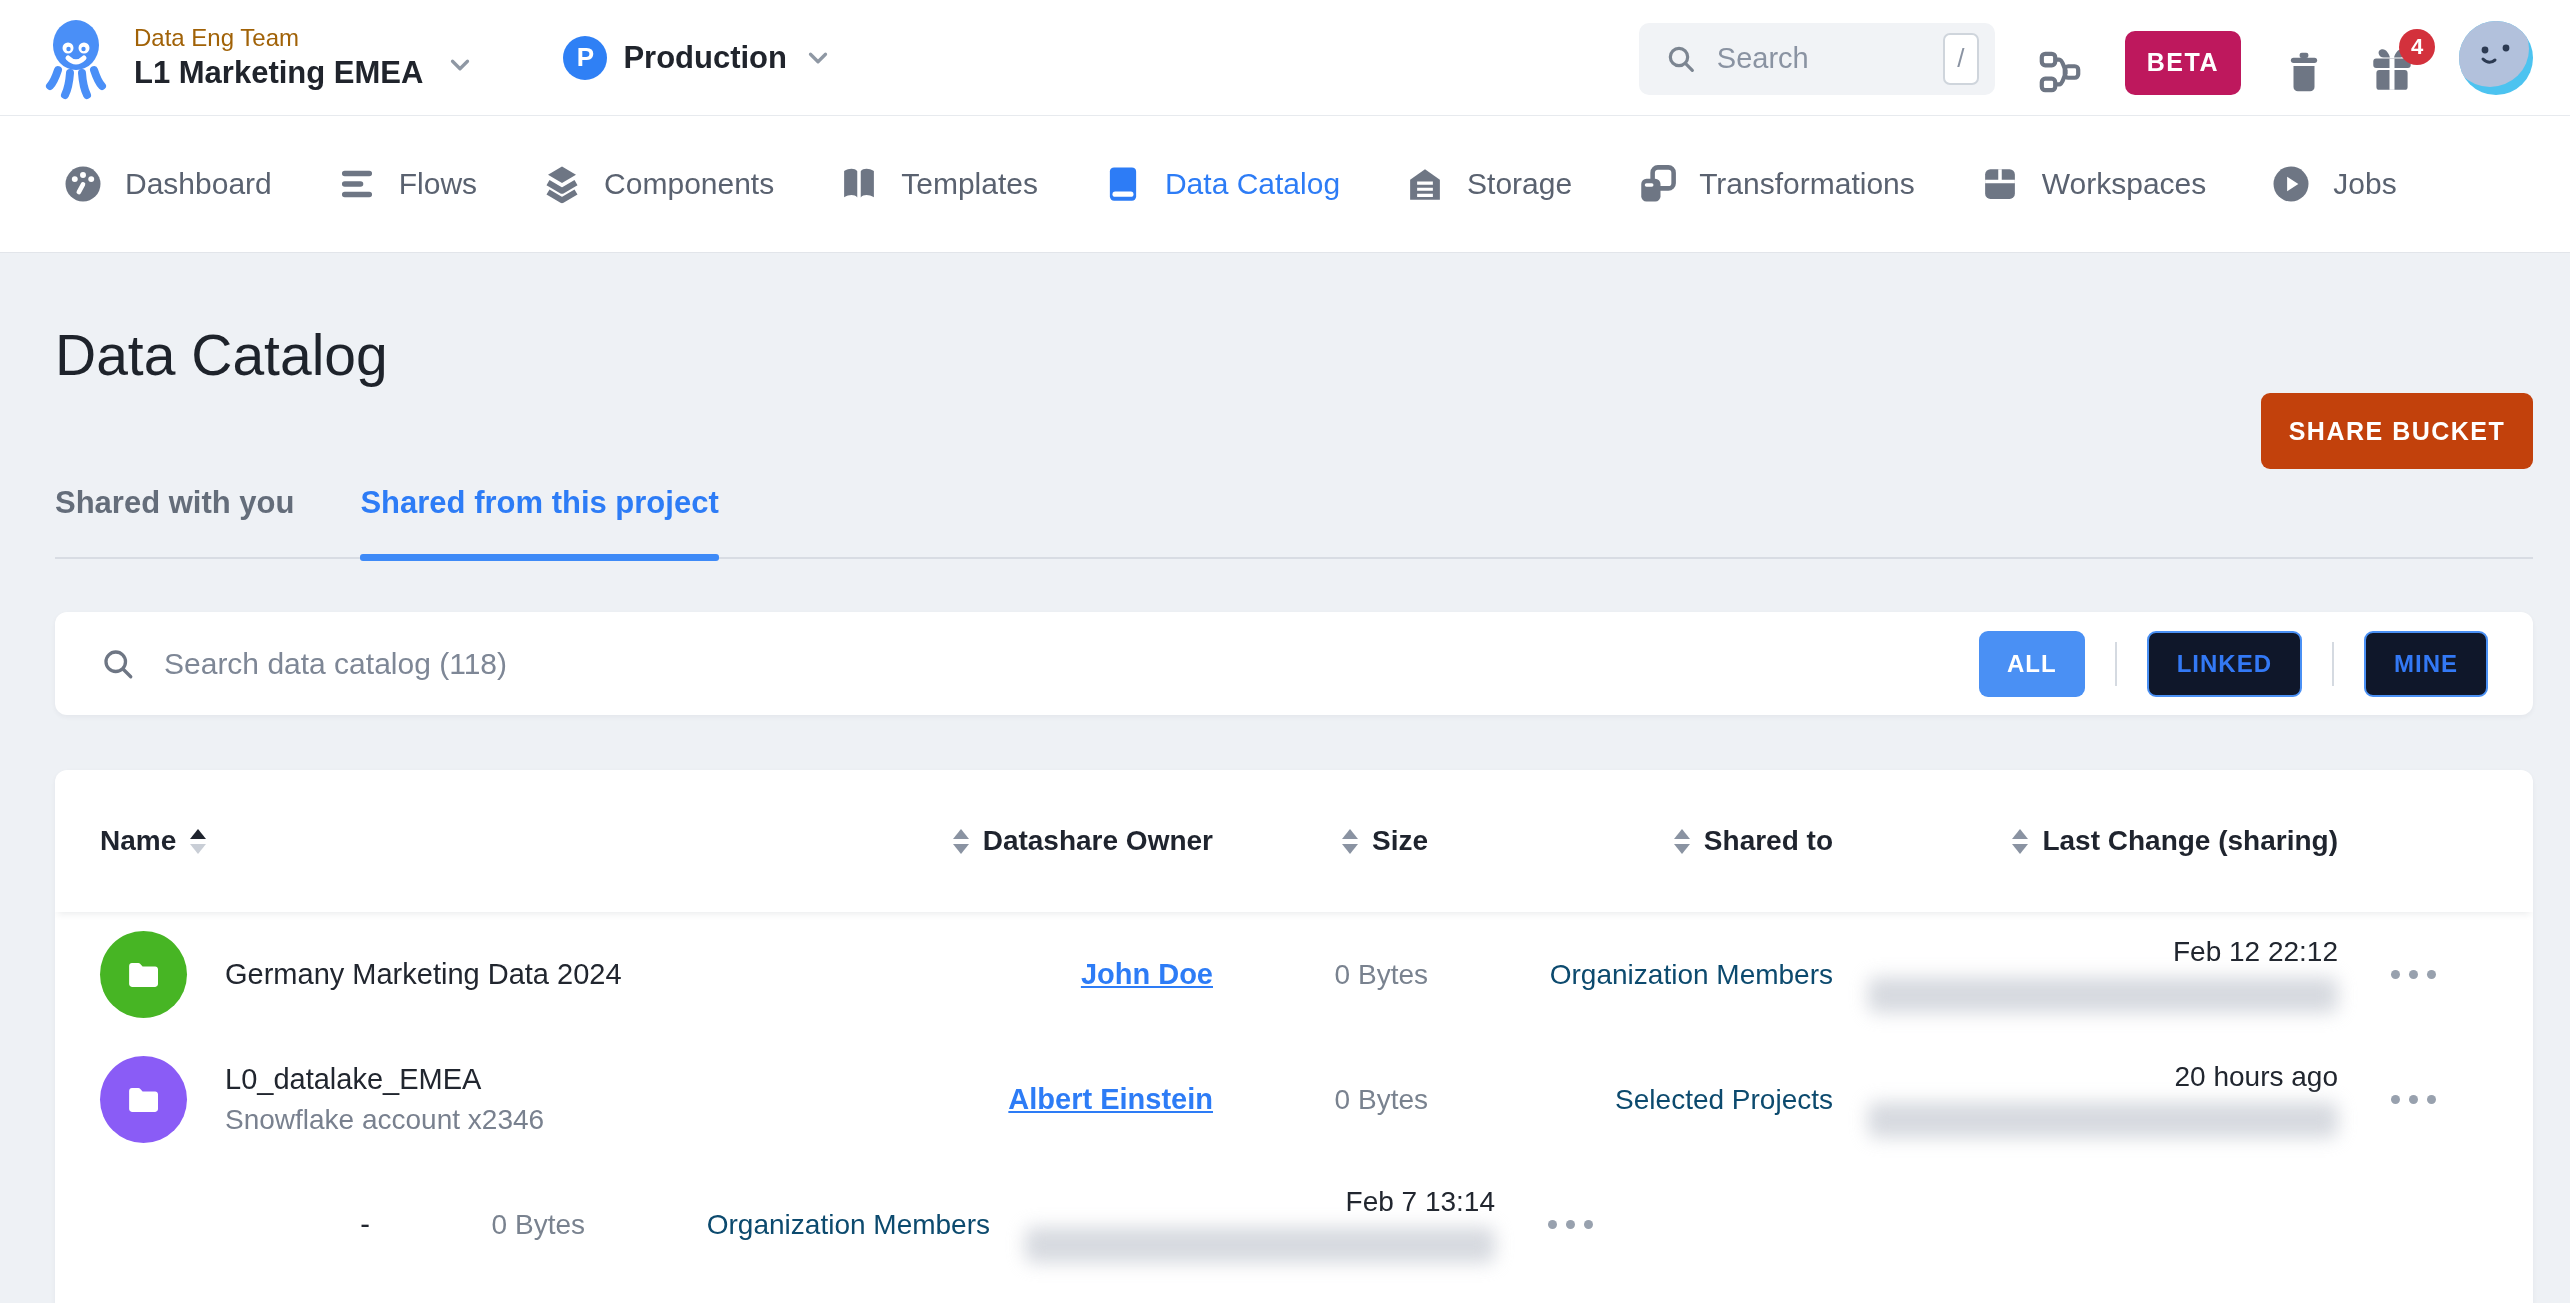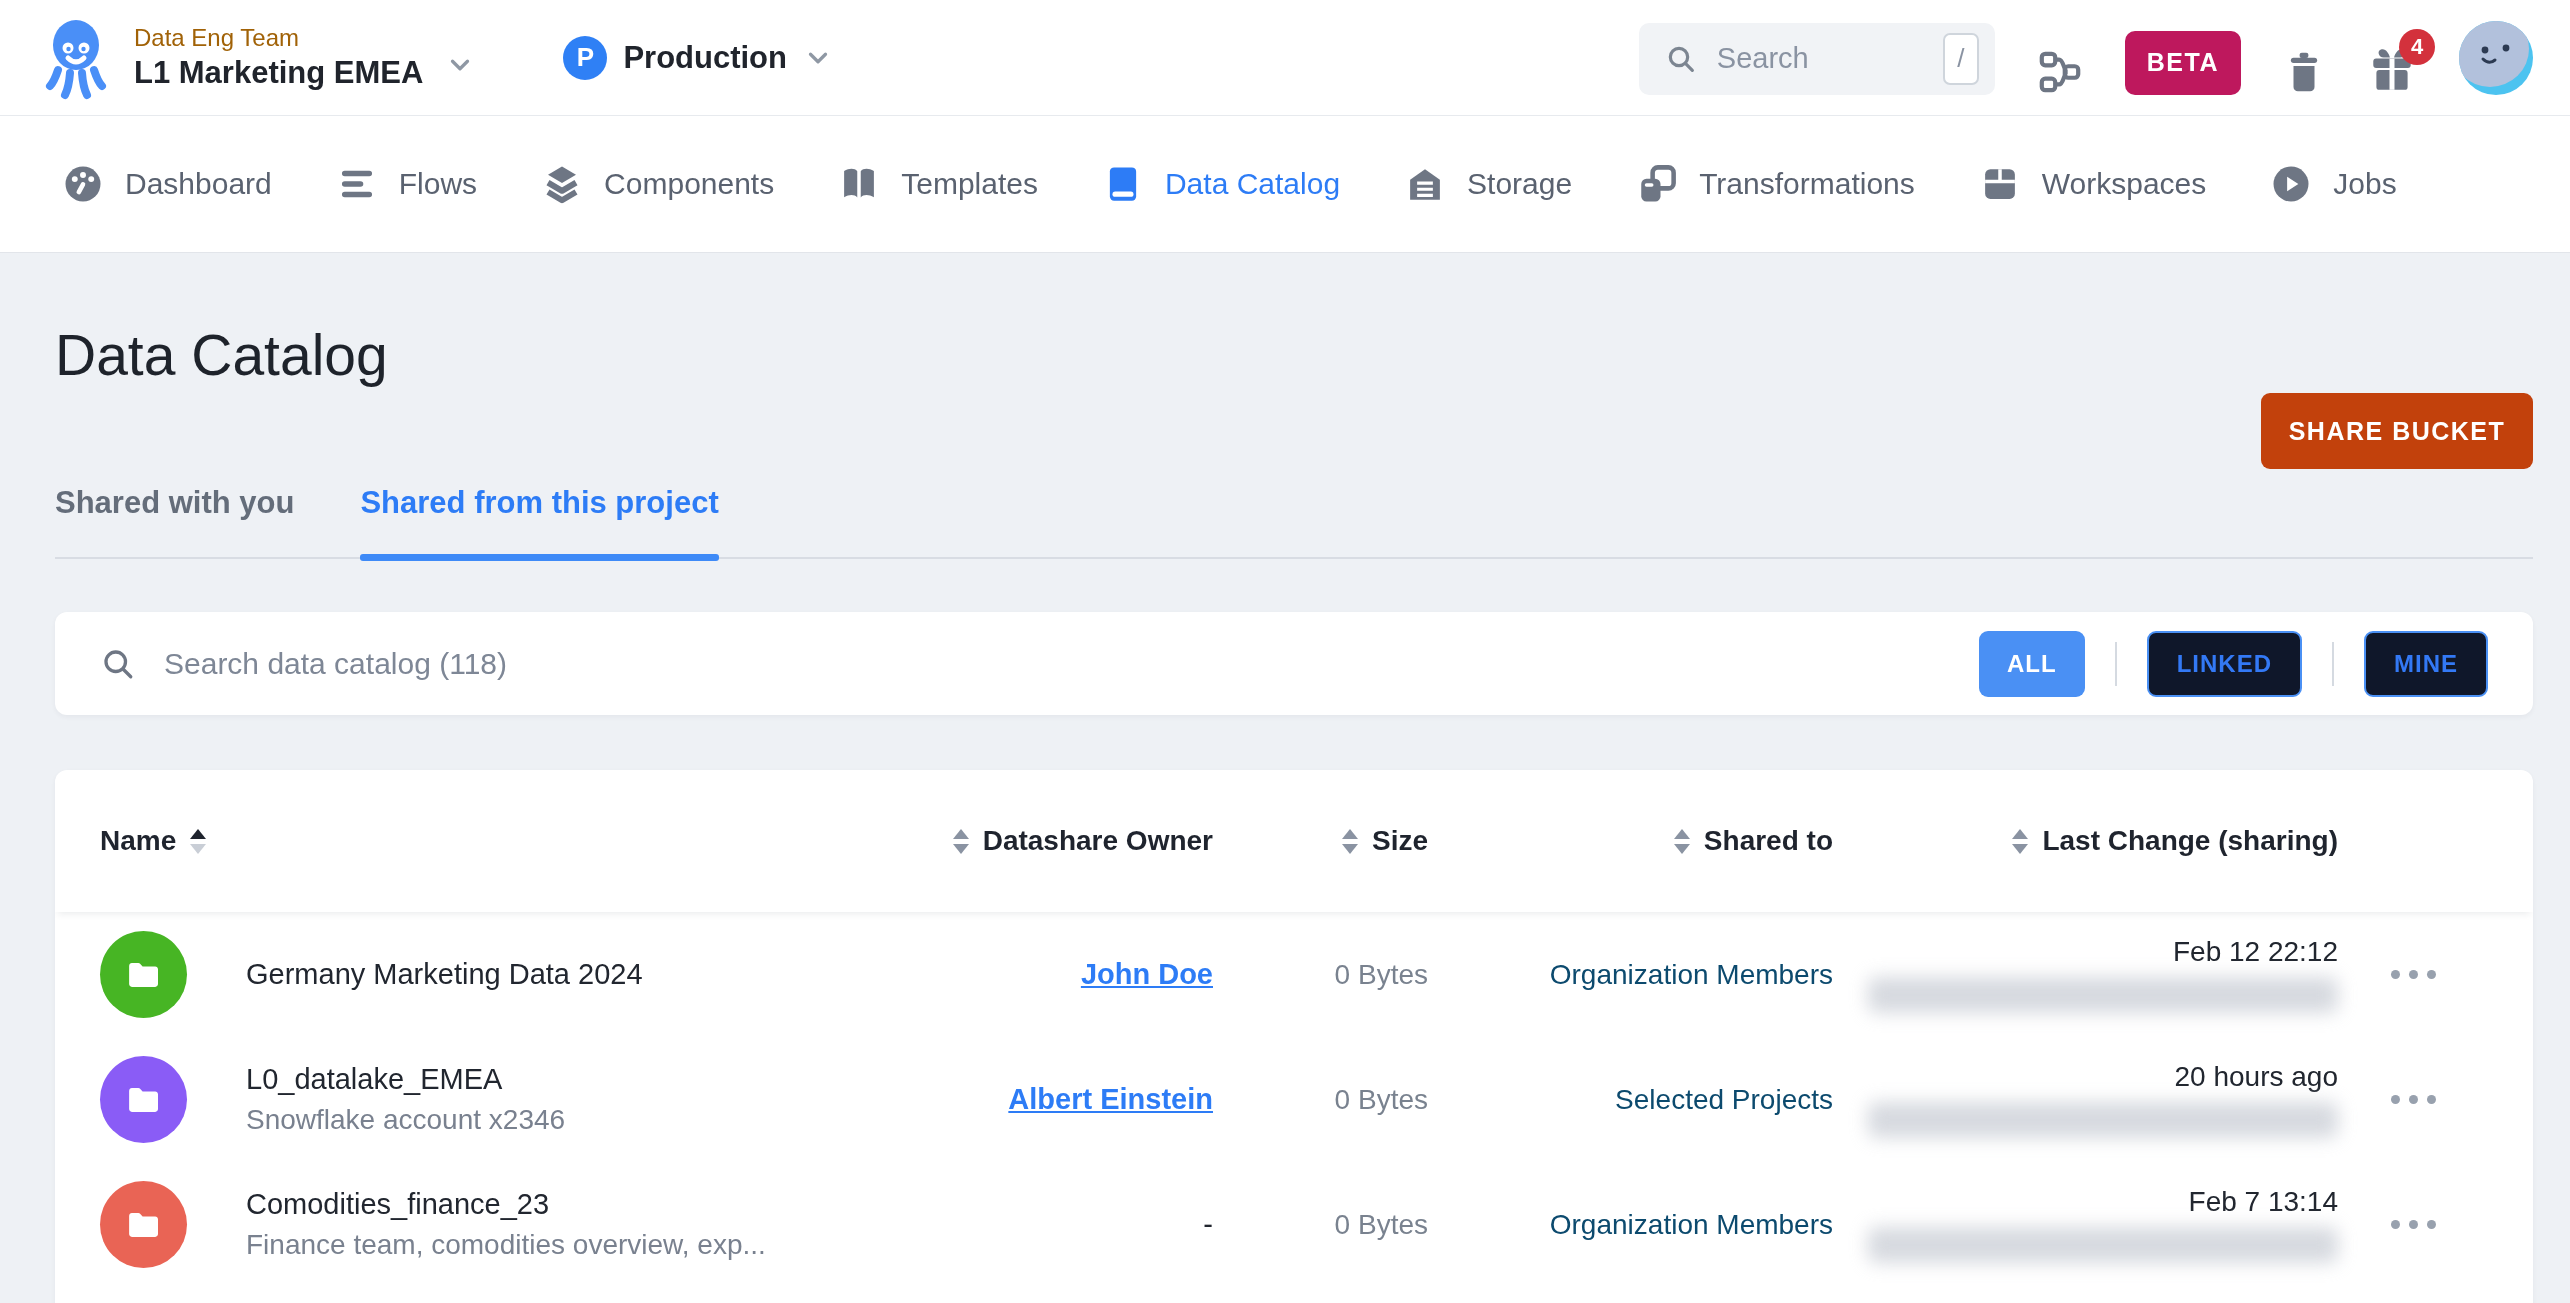--- a/index.html
+++ b/index.html
@@ -106,21 +106,21 @@
     margin-top:55px;background:#fff;border-radius:12px;
     box-shadow:0 2px 5px rgba(30,40,60,.05);
     height:700px;overflow:hidden;
   }
   .thead{
     display:flex;align-items:center;height:142px;padding:0 45px;
     box-shadow:0 5px 7px -3px rgba(31,40,58,.09);position:relative;z-index:2;
   }
   .trow{display:flex;align-items:center;height:125px;padding:0 45px;}
   .cell,.hcell{display:flex;align-items:center;}
-  .col-name{flex:1;min-width:0;gap:21px;}
+  .col-name{flex:1;min-width:0;}
   .col-owner{width:270px;justify-content:flex-end;text-align:right;}
   .col-size{width:215px;justify-content:flex-end;text-align:right;}
   .col-shared{width:405px;justify-content:flex-end;text-align:right;}
   .col-change{width:505px;justify-content:flex-end;text-align:right;}
   .col-menu{width:150px;justify-content:center;}
   .hcell{font-size:28px;font-weight:700;color:#1f242e;gap:14px;cursor:pointer;}
   .sort{display:flex;flex-direction:column;align-items:center;}
   .sort i{display:block;width:0;height:0;border-left:8px solid transparent;border-right:8px solid transparent;}
   .sort .up{border-bottom:10px solid #8a93a2;margin-bottom:5px;}
   .sort .down{border-top:10px solid #8a93a2;}
@@ -428,31 +428,20 @@
         <div class="cell col-menu">
           <span class="dots">
               <i></i>
               <i></i>
               <i></i>
             </span>
         </div>
       </div>
 
       <div class="trow">
-        <div class="cell col-name">
-          <span class="row-folder" style="background: rgb(233, 100, 85);">
-            <svg width="42" height="42" viewBox="0 0 24 24">
-                <path fill="#fff" d="M3.5 6.8c0-.9.7-1.6 1.6-1.6h3.6c.5 0 .9.2 1.2.5l1.3 1.4h7.2c.9 0 1.6.7 1.6 1.6v8.5c0 .9-.7 1.6-1.6 1.6H5.1c-.9 0-1.6-.7-1.6-1.6z"></path>
-              </svg>
-          </span>
-          <span class="name-stack">
-            <span class="row-name">Comodities_finance_23</span>
-            <span class="row-sub">Finance team, comodities overview, exp...</span>
-          </span>
-        </div>
         <div class="cell col-owner">
             <span class="owner-plain">-</span>
           </div>
         <div class="cell col-size">
             <span class="size-val">0 Bytes</span>
           </div>
         <div class="cell col-shared">
             <span class="shared-val">Organization Members</span>
           </div>
         <div class="cell col-change">

